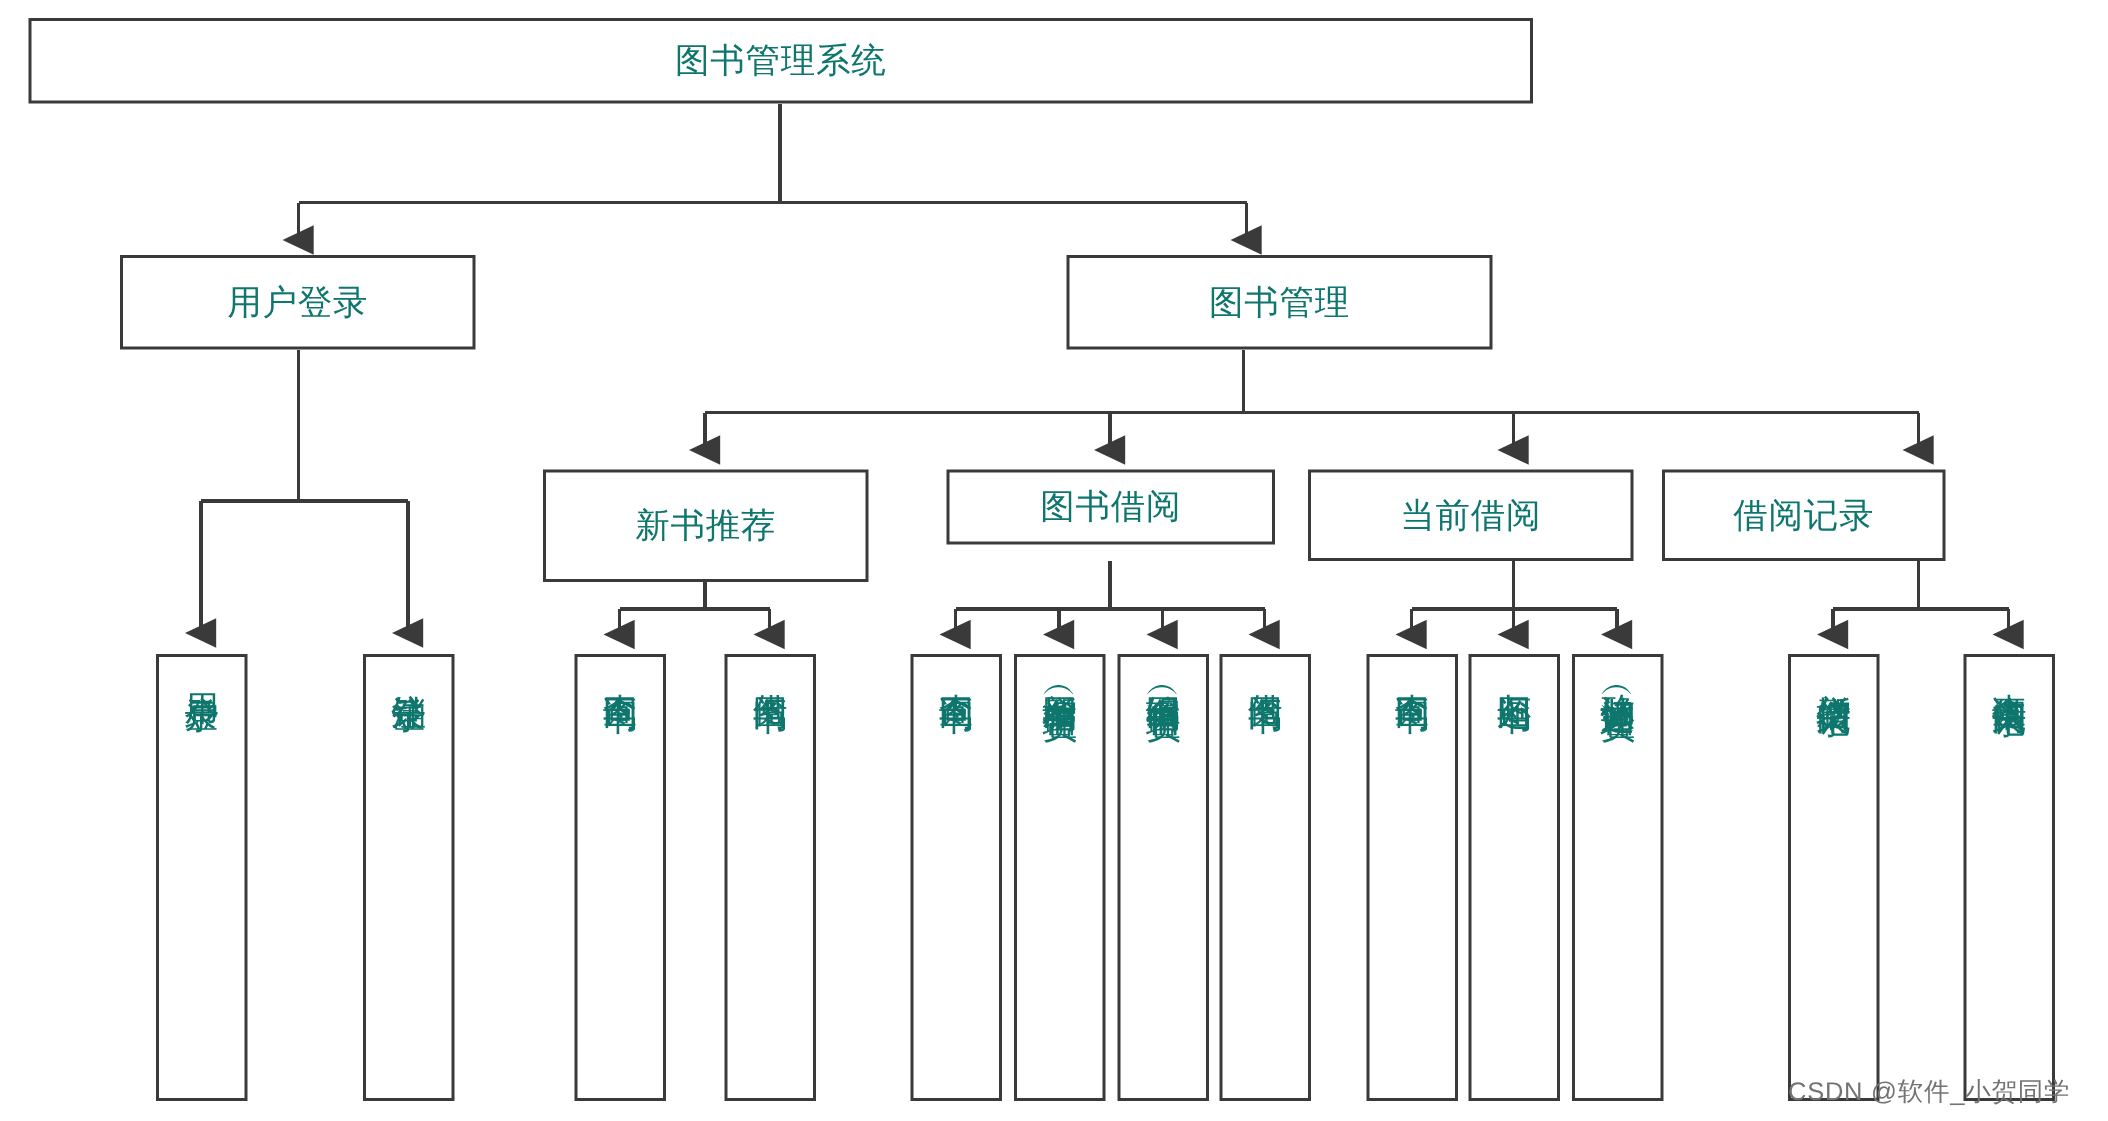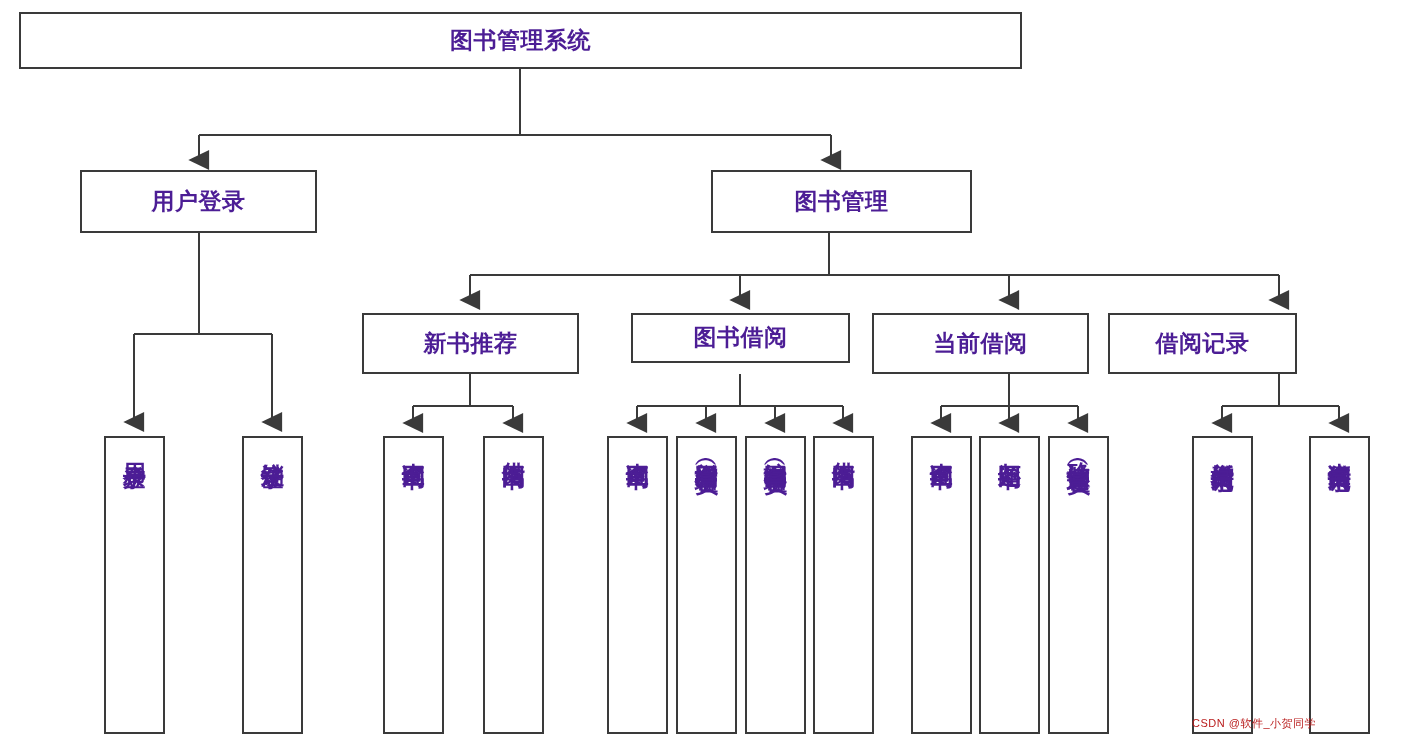--- a/index.html
+++ b/index.html
@@ -27,23 +27,22 @@
     pointer-events: none;
   }
   .node {
     position: absolute;
     box-sizing: border-box;
     background: #ffffff;
     border: 2.5px solid #3a3a3a;
     display: flex;
     align-items: center;
     justify-content: center;
-    color: #4c1d95;
+    color: #0f766e;
     z-index: 2;
-    font-weight: bold;
   }
   .node .label {
     display: block;
     text-align: center;
     line-height: 1.18;
     white-space: nowrap;
   }
   
   .node.horiz .label {
     font-size: 23px;
@@ -62,22 +61,22 @@
     writing-mode: vertical-rl;
     text-orientation: upright;
     -webkit-text-orientation: upright;
     font-size: 23px;
     line-height: 1.0;
     letter-spacing: 1.5px;
     white-space: nowrap;
   }
   .watermark {
     position: absolute;
-    font-size: 11px;
-    color: #b91c1c;
+    font-size: 17px;
+    color: #737373;
     letter-spacing: 0.5px;
     z-index: 5;
     white-space: nowrap;
     font-family: "Liberation Sans", "DejaVu Sans", sans-serif;
   }
 </style>
 </head>
 <body>
 
 <div id="canvas">
@@ -132,25 +131,25 @@
     </g>
   </svg>
 
   <div class="node root horiz" style="left:19px; top:12px; width:1003px; height:57px;">
     <span class="label">图书管理系统</span>
   </div>
 
   <div class="node horiz" style="left:80px; top:170px; width:237px; height:63px;">
     <span class="label">用户登录</span>
   </div>
-  <div class="node horiz" style="left:711px; top:170px; width:261px; height:63px;">
+  <div class="node horiz" style="left:711px; top:170px; width:284px; height:63px;">
     <span class="label">图书管理</span>
   </div>
 
-  <div class="node horiz" style="left:362px; top:313px; width:217px; height:61px;">
+  <div class="node horiz" style="left:362px; top:313px; width:217px; height:75px;">
     <span class="label">新书推荐</span>
   </div>
   <div class="node horiz" style="left:631px; top:313px; width:219px; height:50px;">
     <span class="label">图书借阅</span>
   </div>
   <div class="node horiz" style="left:872px; top:313px; width:217px; height:61px;">
     <span class="label">当前借阅</span>
   </div>
   <div class="node horiz" style="left:1108px; top:313px; width:189px; height:61px;">
     <span class="label">借阅记录</span>

